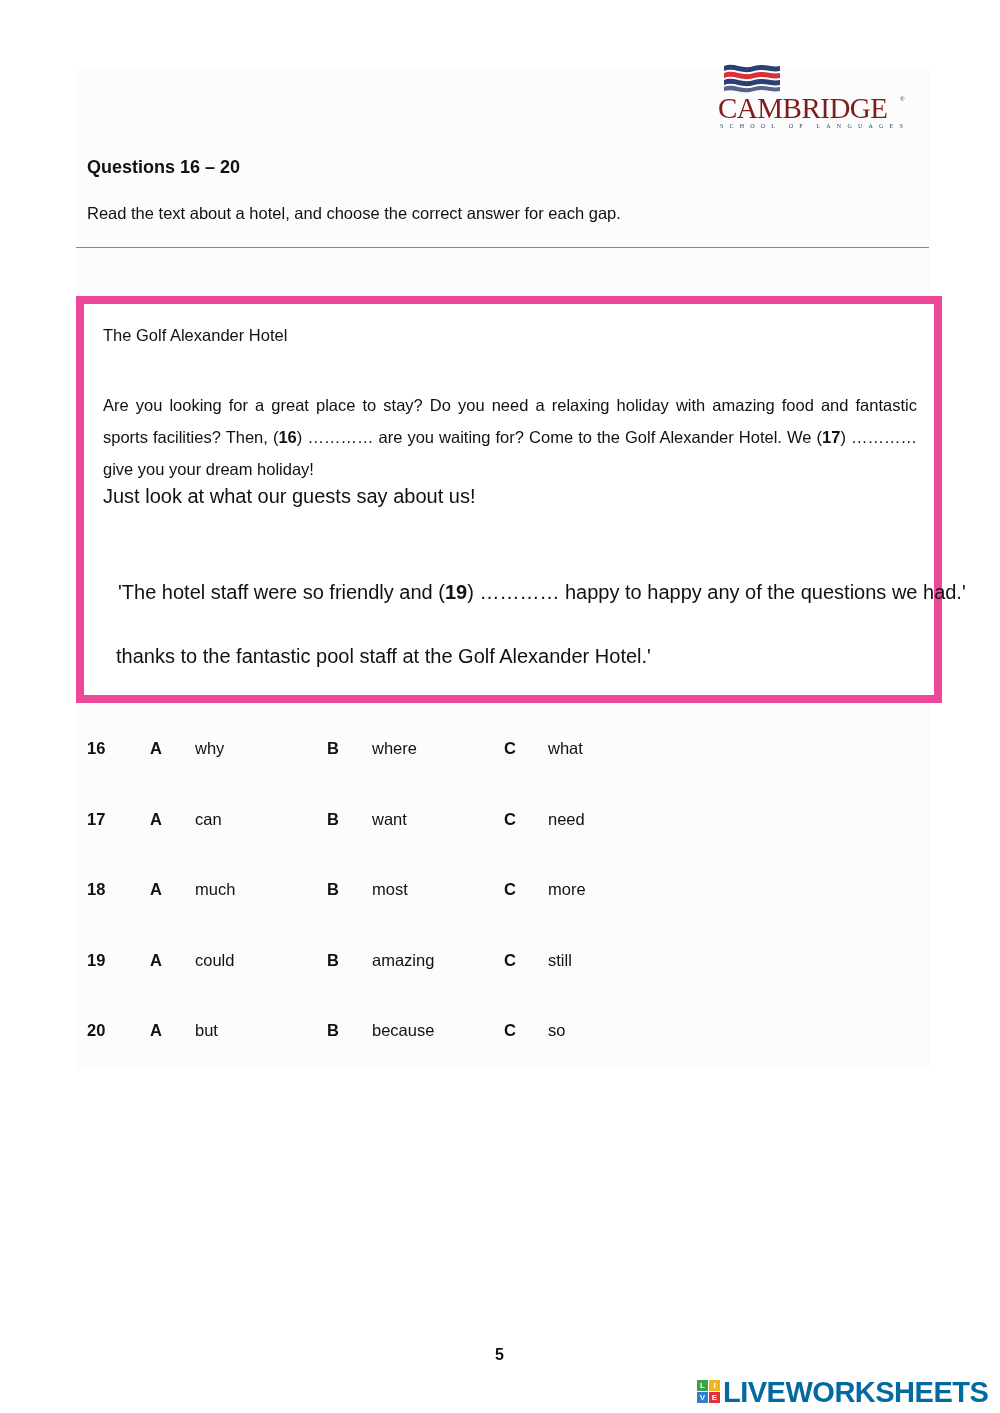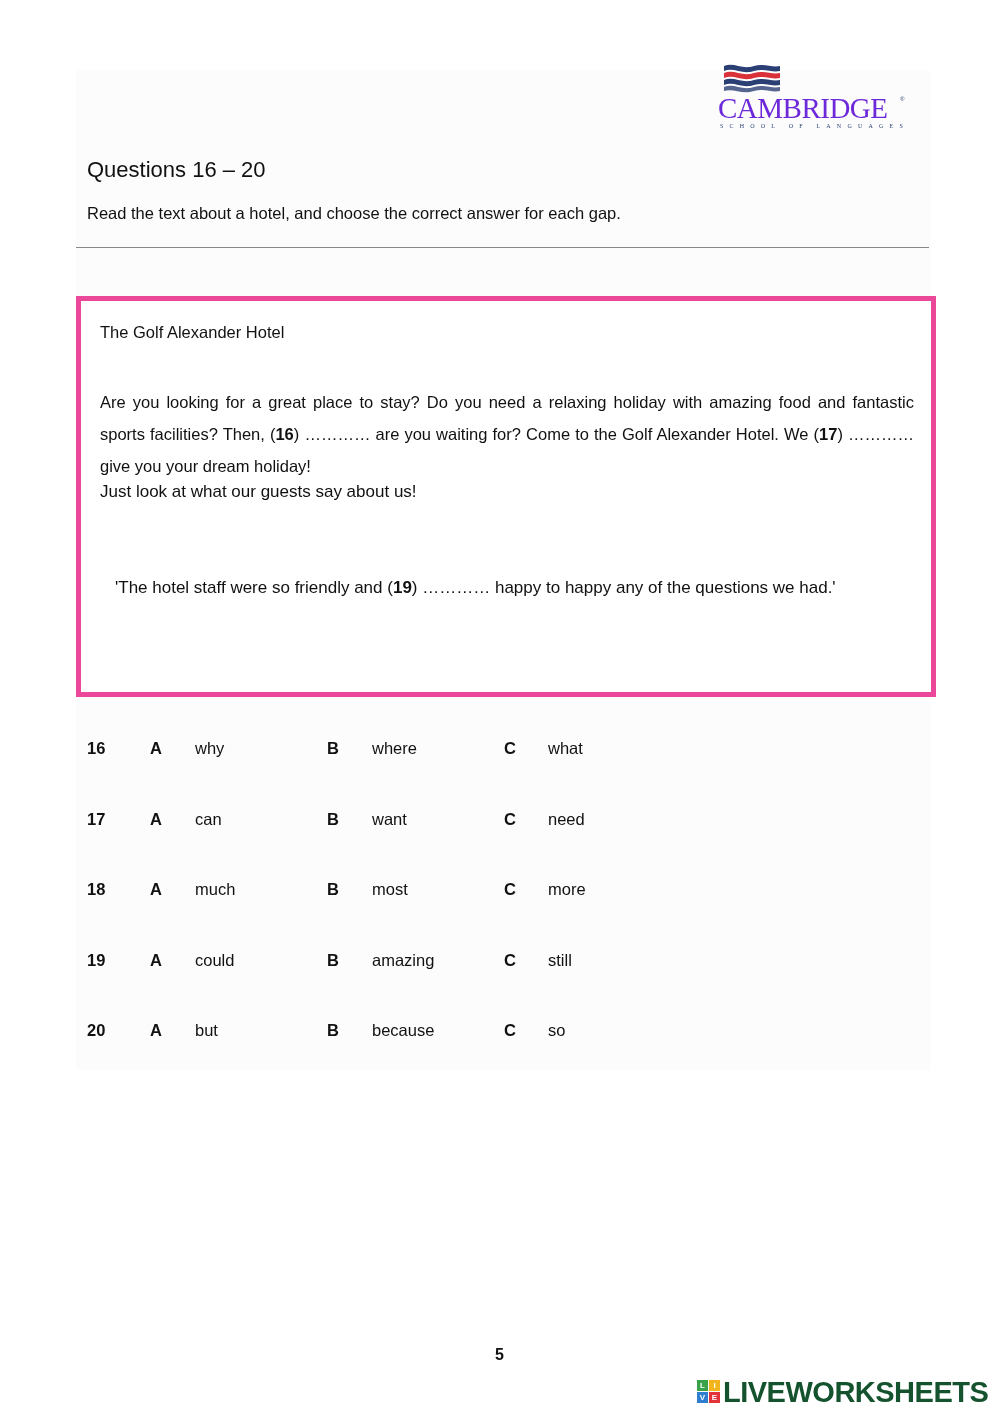--- a/index.html
+++ b/index.html
@@ -9,58 +9,58 @@
     overflow: hidden;
   }
   .page-bg {
     position: absolute; left: 76px; top: 70px; width: 854px; height: 1000px;
     background: #fcfcfc;
   }
   .logo { position: absolute; left: 716px; top: 62px; width: 192px; height: 70px; }
   .logo .flag { position: absolute; left: 4px; top: 0; }
   .logo .word {
     position: absolute; left: 2px; top: 30px;
-    font-family: "Liberation Serif", serif; font-size: 29px; color: #6d28d9;
+    font-family: "Liberation Serif", serif; font-size: 29px; color: #7f1d1d;
     letter-spacing: -0.5px;
   }
   .logo .sub {
     position: absolute; left: 4px; top: 61px;
     font-family: "Liberation Serif", serif; font-size: 6px; color: #2a3f73;
     letter-spacing: 6.2px; white-space: nowrap;
   }
   .logo .reg { position: absolute; left: 184px; top: 34px; font-size: 6px; color:#2a3f73; }
 
-  .q-heading { position: absolute; left: 87px; top: 157px; font-size: 22px; font-weight: normal; }
+  .q-heading { position: absolute; left: 87px; top: 157px; font-size: 18px; font-weight: bold; }
   .instr { position: absolute; left: 87px; top: 204px; font-size: 16.5px; }
   .rule { position: absolute; left: 76px; top: 247px; width: 853px; height: 1px; background: #888; }
 
   .textbox {
     position: absolute; left: 76px; top: 296px; width: 850px; height: 391px;
-    border: 5px solid #ec4899; background: #fff;
+    border: 8px solid #ec4899; background: #fff;
   }
   .tb-title { position: absolute; left: 19px; top: 22px; font-size: 16.5px; }
   .para { position: absolute; left: 19px; top: 85px; width: 814px; font-size: 16.5px; line-height: 32px; text-align: justify; }
-  .line { position: absolute; font-size: 17px; white-space: nowrap; }
+  .line { position: absolute; font-size: 20px; white-space: nowrap; }
 
   .options { position: absolute; left: 87px; top: 739px; }
   .opt-row { position: absolute; left: 0; height: 22px; font-size: 16.5px; white-space: nowrap; }
   .opt-row .num { position: absolute; left: 0; font-weight: bold; }
   .opt-row .la { position: absolute; left: 63px; font-weight: bold; }
   .opt-row .wa { position: absolute; left: 108px; }
   .opt-row .lb { position: absolute; left: 240px; font-weight: bold; }
   .opt-row .wb { position: absolute; left: 285px; }
   .opt-row .lc { position: absolute; left: 417px; font-weight: bold; }
   .opt-row .wc { position: absolute; left: 461px; }
 
   .page-num { position: absolute; left: 495px; top: 1346px; font-size: 16px; font-weight: bold; }
 
   .lw { position: absolute; left: 697px; top: 1378px; height: 30px; }
   .lw .tiles { position: absolute; left: 0; top: 2px; width: 24px; height: 24px; }
   .lw .tile { position: absolute; width: 11px; height: 11px; font-size: 8px; font-weight: bold; color: #fff; text-align: center; line-height: 11px; }
-  .lw .brand { position: absolute; left: 26px; top: -2px; font-size: 29px; font-weight: bold; color: #14532d; letter-spacing: -0.5px; white-space: nowrap; }
+  .lw .brand { position: absolute; left: 26px; top: -2px; font-size: 29px; font-weight: bold; color: #0369a1; letter-spacing: -0.5px; white-space: nowrap; }
 </style>
 </head>
 <body>
 
 <div class="page-bg"></div>
 
 <div class="logo">
   <svg class="flag" width="62" height="34" viewBox="0 0 62 34">
     <path d="M4 4 C14 0,22 8,34 4 C44 1,52 6,60 4 L60 9 C52 11,44 6,34 9 C22 13,14 5,4 9 Z" fill="#2a3f73"></path>
     <path d="M4 11 C14 7,22 15,34 11 C44 8,52 13,60 11 L60 16 C52 18,44 13,34 16 C22 20,14 12,4 16 Z" fill="#d9303a"></path>
@@ -76,20 +76,21 @@
 <div class="instr">Read the text about a hotel, and choose the correct answer for each gap.</div>
 <div class="rule"></div>
 
 <div class="textbox">
   <div class="tb-title">The Golf Alexander Hotel</div>
   <div class="para"><span>Are you looking for a great place to stay? Do you need a relaxing holiday with amazing food and fantastic sports facilities? Then, (</span><b>16</b><span>) ………… are you waiting for? Come to the Golf Alexander Hotel. We (</span><b>17</b><span>) ………… give you your dream holiday!</span></div>
 
   <div class="line" style="left:19px; top:181px;">Just look at what our guests say about us!</div>
 
   <div class="line" style="left:34px; top:277px;"><span>'The hotel staff were so friendly and (</span><b>19</b><span>) ………… happy to happy any of the questions we had.'</span></div>
+  <div class="line" style="left:32px; top:341px;"><span>thanks to the fantastic pool staff at the Golf Alexander Hotel.'</span></div>
 </div>
 
 <div class="options">
   <div class="opt-row" style="top:0px;">
     <span class="num">16</span>
     <span class="la">A</span>
     <span class="wa">why</span>
     <span class="lb">B</span>
     <span class="wb">where</span>
     <span class="lc">C</span>

